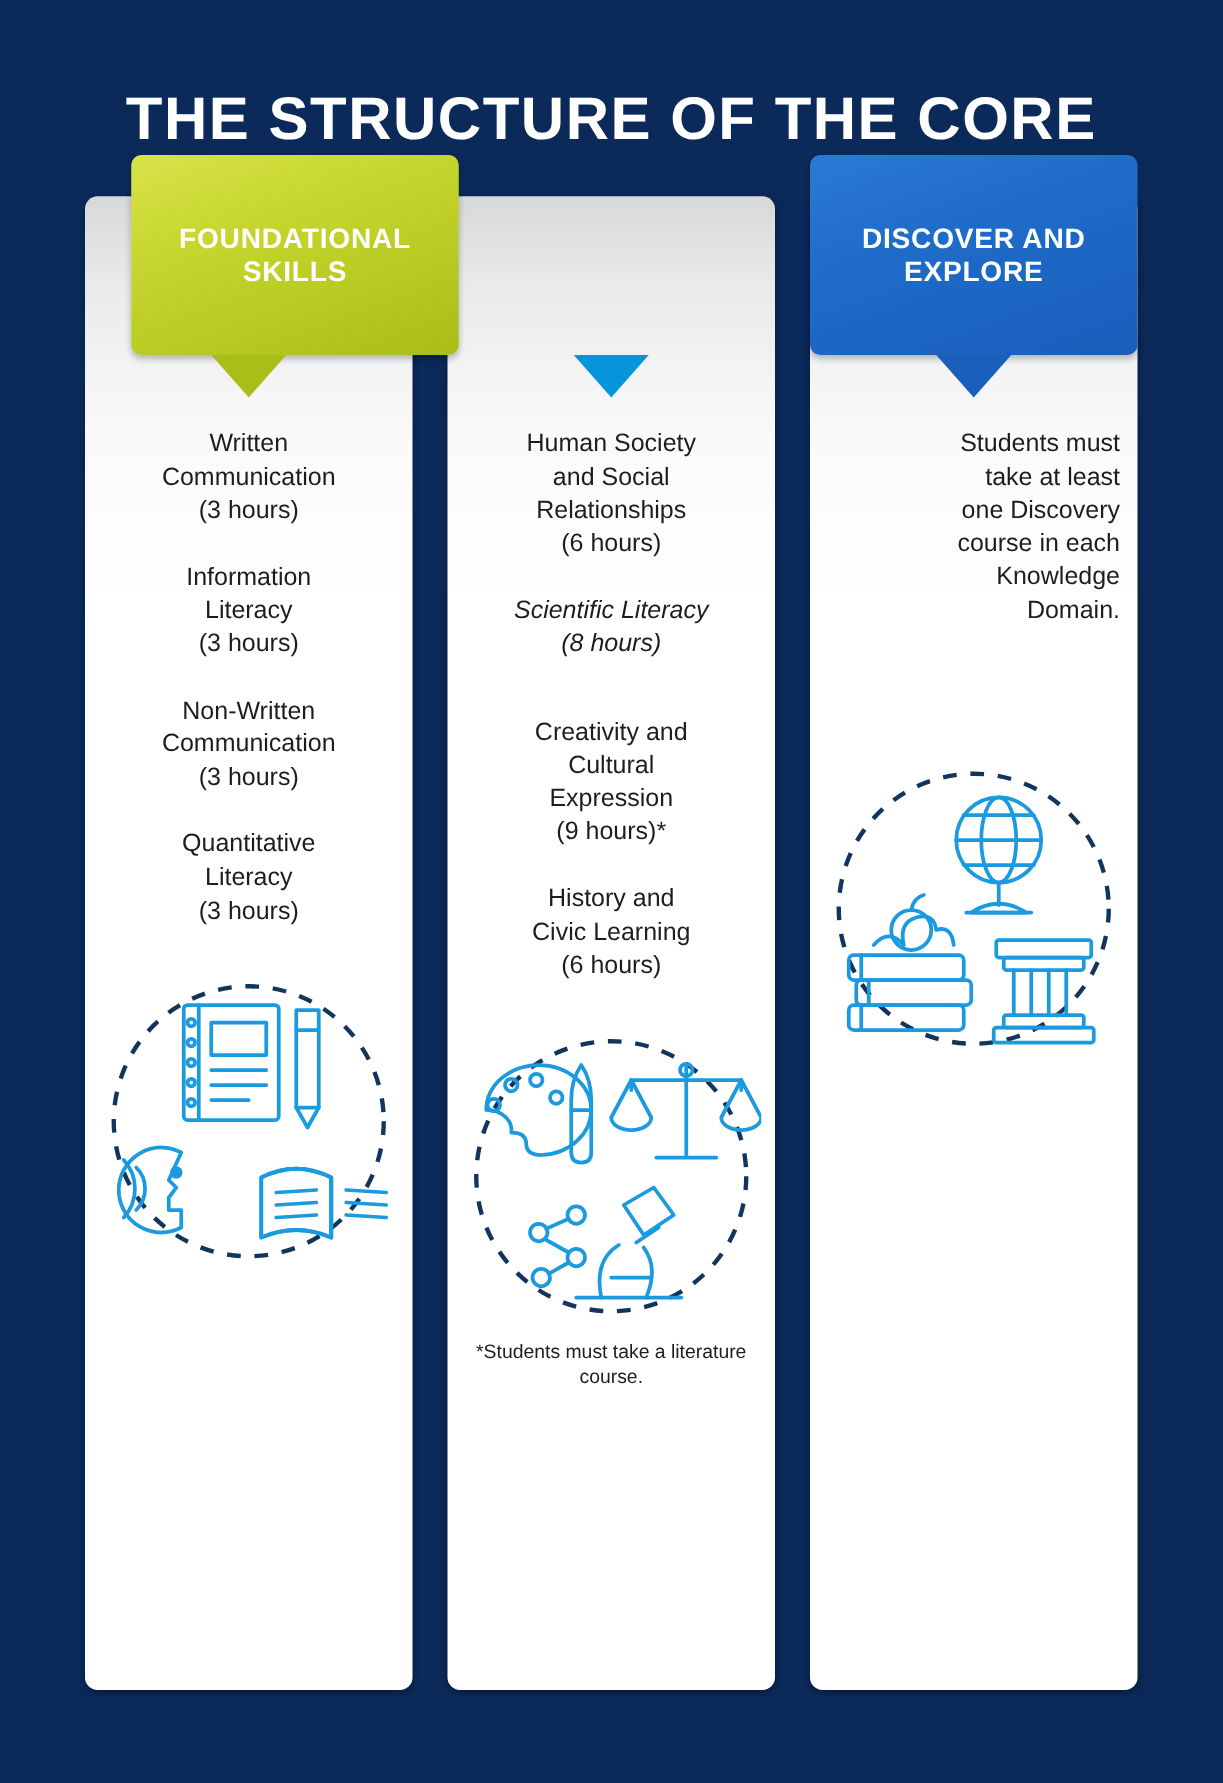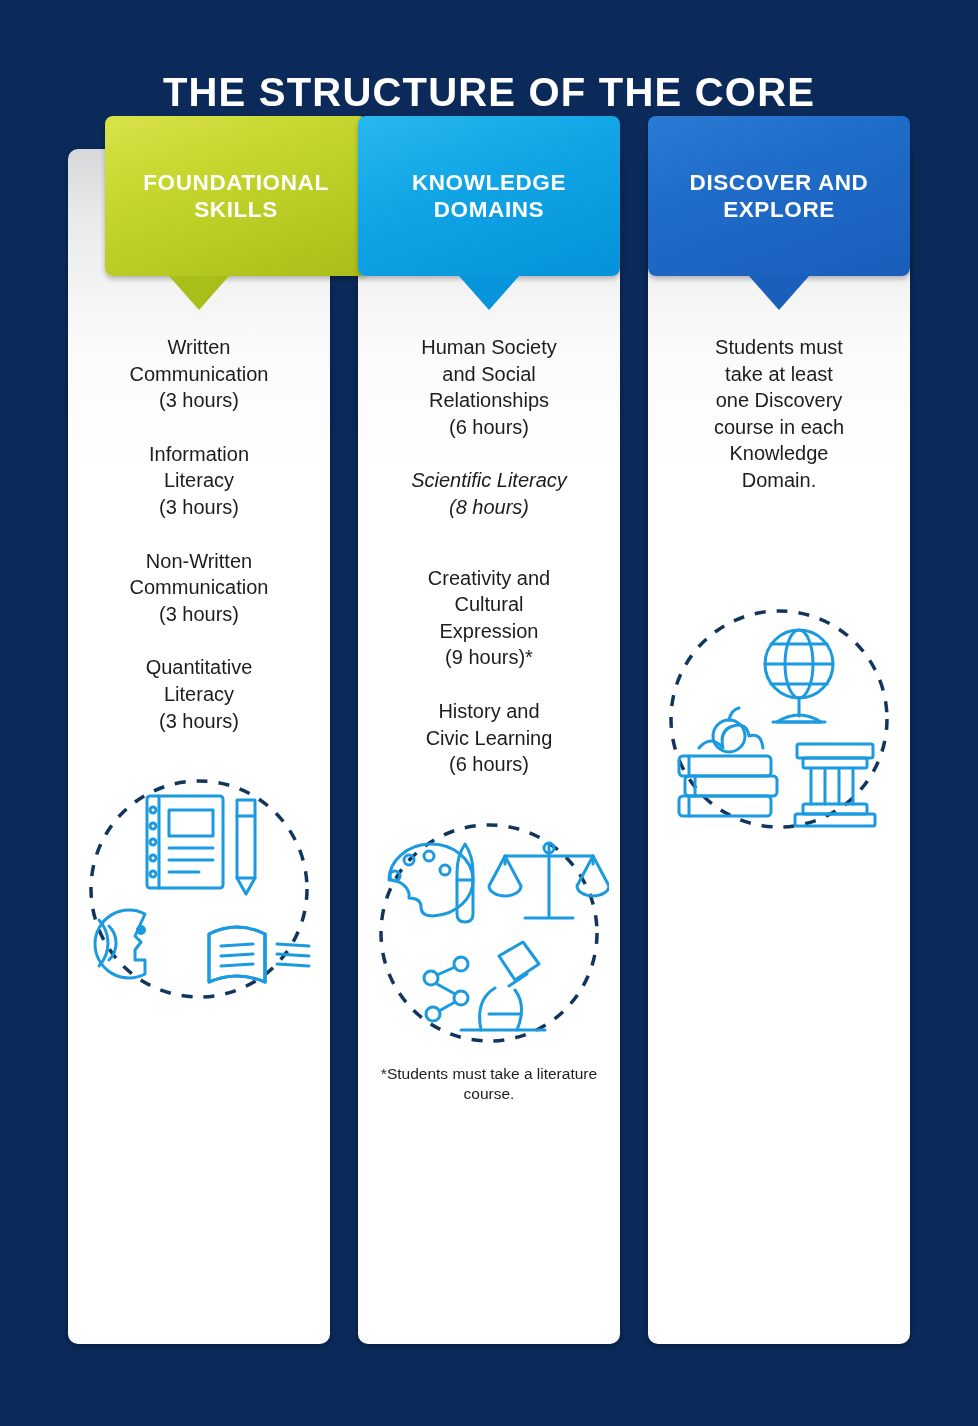--- a/index.html
+++ b/index.html
@@ -16,21 +16,21 @@
   }
   .infographic {
     position: relative;
     width: 978px;
     height: 1426px;
     background: #0b2a5a;
   }
   .title {
     text-align: center;
     color: #ffffff;
-    font-size: 40px;
+    font-size: 48px;
     font-weight: bold;
     letter-spacing: 1.2px;
     padding-top: 72px;
     line-height: 1;
     text-transform: uppercase;
   }
   .columns {
     display: flex;
     justify-content: center;
     gap: 28px;
@@ -187,23 +187,20 @@
               <line x1="198" y1="180" x2="230" y2="182"></line>
               <line x1="198" y1="190" x2="230" y2="192"></line>
             </g>
           </svg>
         </div>
       </div>
     </div>
 
     <div class="column">
       <div class="card">
-        <div class="header header-cyan">
-          <span class="hdr-text">KNOWLEDGE DOMAINS</span>
-        </div>
         <div class="notch notch-cyan"></div>
 
         <div class="body-text">
           <div class="item" style="white-space: pre-line;">Human Society
 and Social
 Relationships
 (6 hours)</div>
           <div class="item" style="white-space: pre-line; font-style: italic;">Scientific Literacy
 (8 hours)</div>
           <div class="item" style="white-space: pre-line; margin-top: 44px;">Creativity and
@@ -265,21 +262,21 @@
     </div>
 
     <div class="column">
       <div class="card">
         <div class="header header-blue">
           <span class="hdr-text">DISCOVER AND EXPLORE</span>
         </div>
         <div class="notch notch-blue"></div>
 
         <div class="body-text">
-          <div class="item" style="white-space: pre-line;">Students must
+          <div class="item" style="white-space: pre-line; text-align: right;">Students must
 take at least
 one Discovery
 course in each
 Knowledge
 Domain.</div>
         </div>
 
         <div class="icon-area" style="margin-top:100px;">
           <svg width="240" height="230" viewBox="0 0 240 230">
             <circle cx="120" cy="115" r="108" fill="none" stroke="#12355e" stroke-width="3.5" stroke-dasharray="11 11"></circle>

